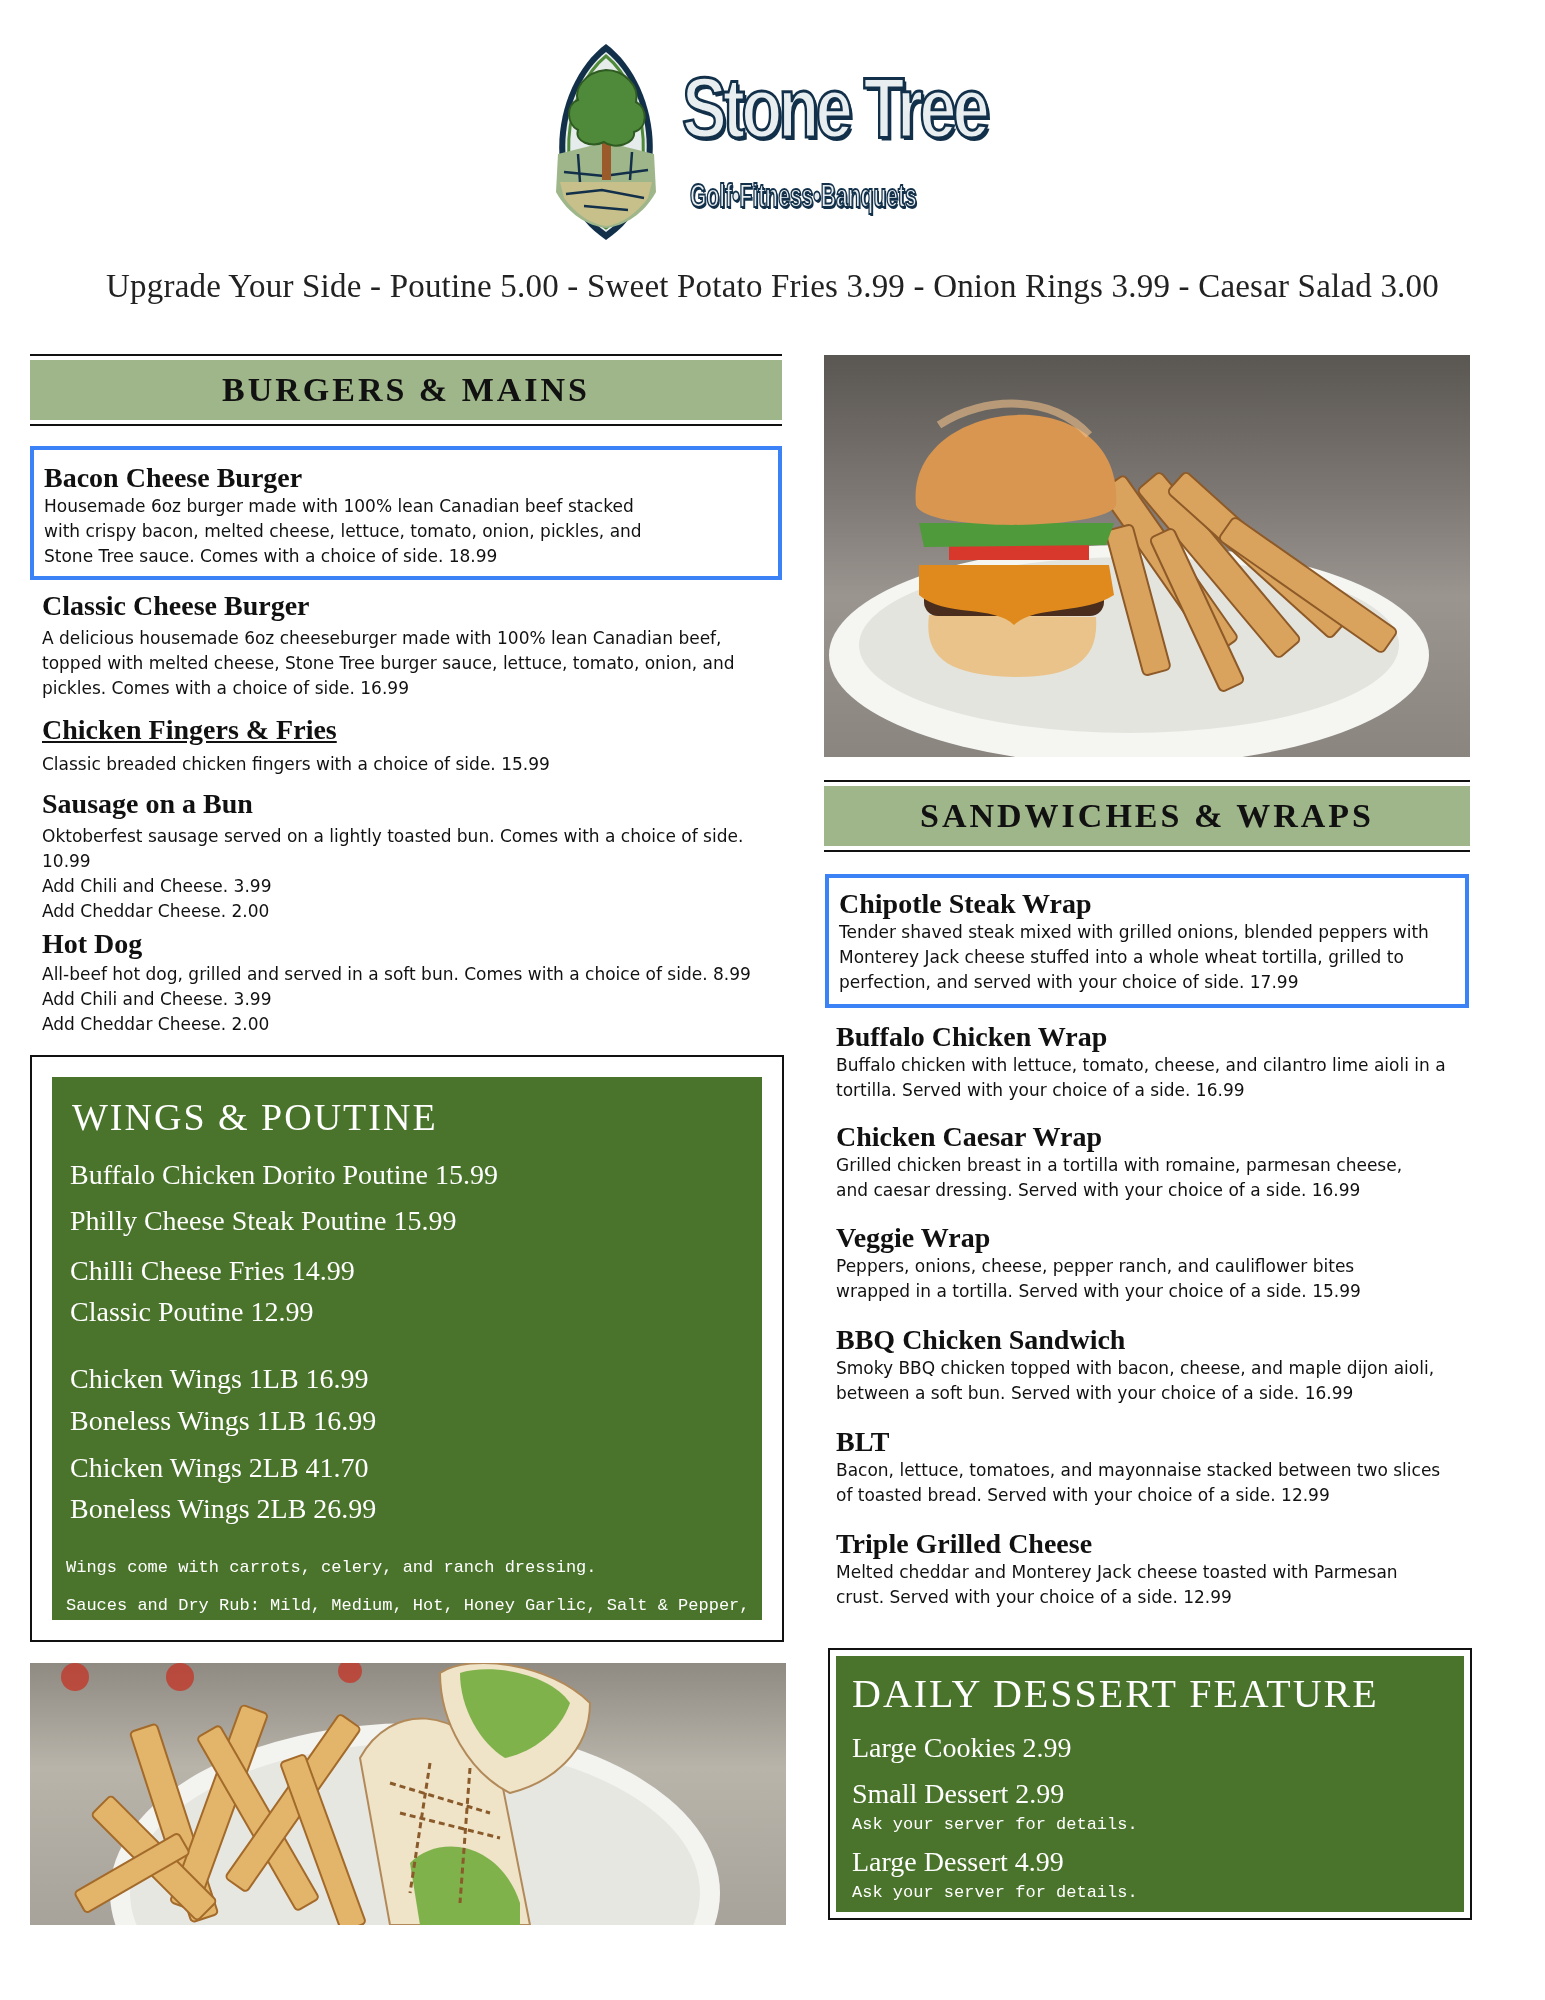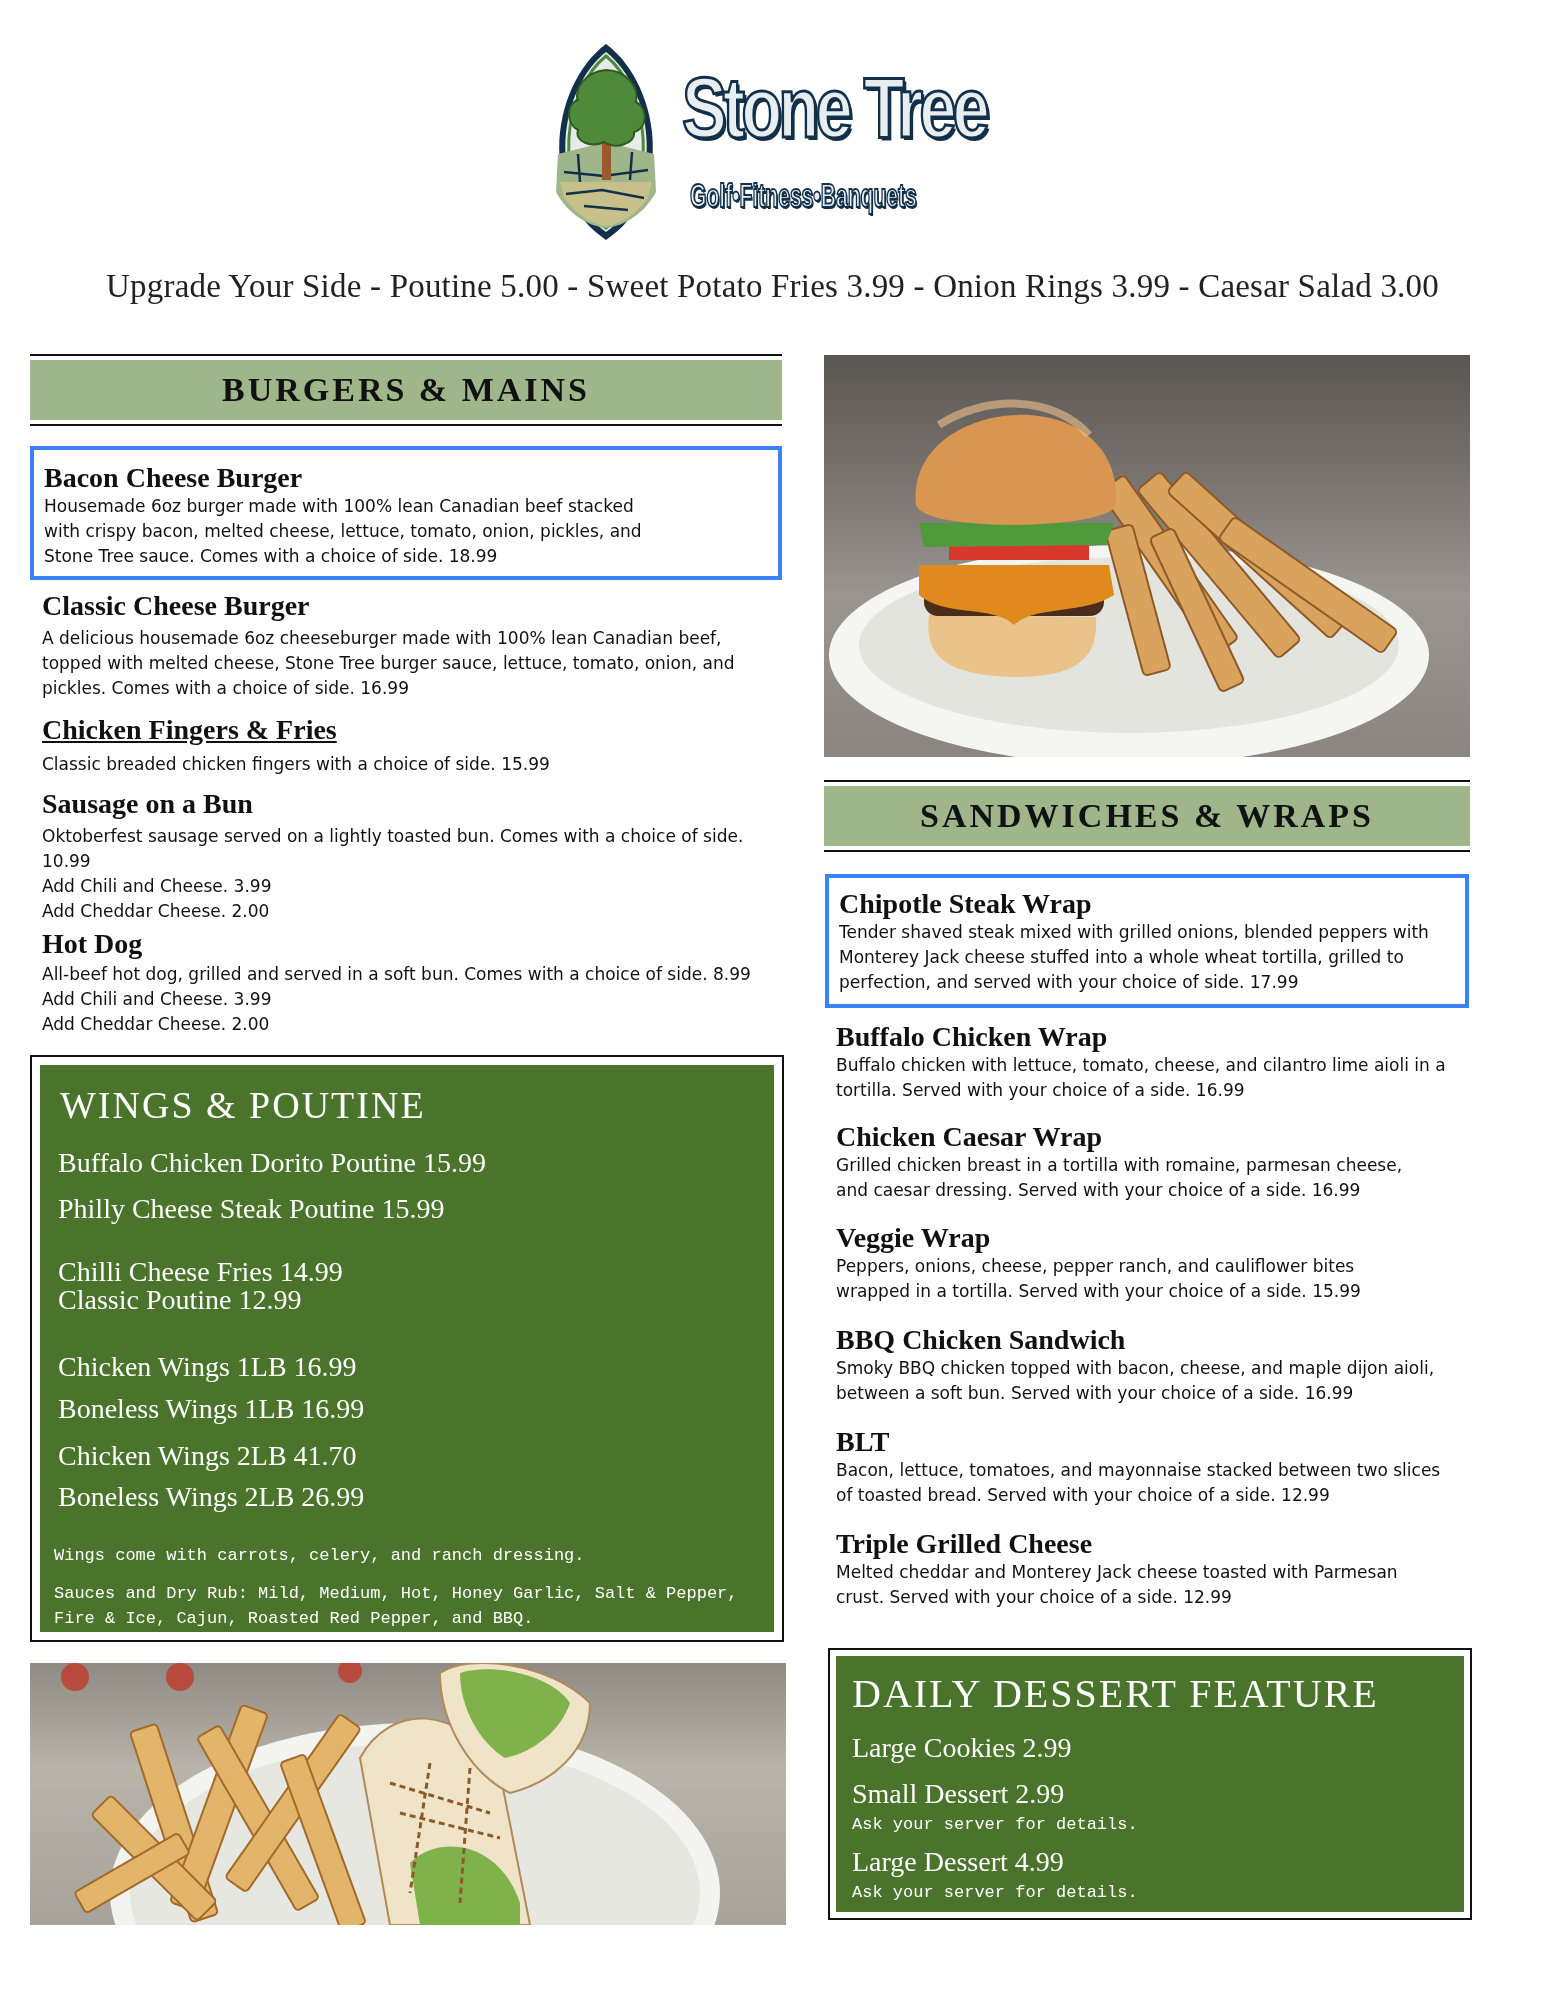--- a/index.html
+++ b/index.html
@@ -20,21 +20,21 @@
   .sec-head-inner { background: #9fb68b; height: 100%; display: flex; align-items: center; justify-content: center; font-size: 34px; letter-spacing: 3px; font-weight: bold; color: #111; }
 
   
   .feat-box { position: absolute; border: 4px solid #3b82f6; padding: 10px 12px; background: #fff; }
 
   .item-name { font-size: 28px; font-weight: bold; line-height: 1.15; color: #111; }
   .item-desc { font-family: "DejaVu Sans", sans-serif; font-size: 17px; line-height: 25px; color: #111; }
   .item { position: absolute; }
 
   
-  .green-outer { position: absolute; border: 2px solid #111; padding: 8px; background: #fff; }
+  .green-outer { position: absolute; border: 2px solid #111; padding: 20px; background: #fff; }
   .green-inner { background: #4a742b; width: 100%; height: 100%; color: #fff; position: relative; }
   .green-title { font-size: 38px; letter-spacing: 2px; color: #fff; }
   .green-line { font-size: 28px; color: #fff; }
   .green-note { font-family: Liberation Mono, monospace; font-size: 17px; line-height: 25px; color: #fff; }
 
   .photo { position: absolute; overflow: hidden; }
 </style>
 </head>
 <body>
 
@@ -101,21 +101,21 @@
     <div>Add Chili and Cheese. 3.99</div>
     <div>Add Cheddar Cheese. 2.00</div>
   </div>
 </div>
 
 <div class="green-outer" style="left:30px; top:1055px; width:754px; height:587px;">
   <div class="green-inner">
     <div class="green-title serif" style="position:absolute; left:20px; top:18px;">WINGS &amp; POUTINE</div>
     <div class="green-line serif" style="position:absolute; left:18px; top:82px;">Buffalo Chicken Dorito Poutine 15.99</div>
     <div class="green-line serif" style="position:absolute; left:18px; top:128px;">Philly Cheese Steak Poutine 15.99</div>
-    <div class="green-line serif" style="position:absolute; left:18px; top:191px;">Chilli Cheese Fries 14.99</div>
+    <div class="green-line serif" style="position:absolute; left:18px; top:178px;">Chilli Cheese Fries 14.99</div>
     <div class="green-line serif" style="position:absolute; left:18px; top:219px;">Classic Poutine 12.99</div>
     <div class="green-line serif" style="position:absolute; left:18px; top:286px;">Chicken Wings 1LB 16.99</div>
     <div class="green-line serif" style="position:absolute; left:18px; top:328px;">Boneless Wings 1LB 16.99</div>
     <div class="green-line serif" style="position:absolute; left:18px; top:375px;">Chicken Wings 2LB 41.70</div>
     <div class="green-line serif" style="position:absolute; left:18px; top:416px;">Boneless Wings 2LB 26.99</div>
     <div class="green-note" style="position:absolute; left:14px; top:478px;">Wings come with carrots, celery, and ranch dressing.</div>
     <div class="green-note" style="position:absolute; left:14px; top:516px;">
       <div>Sauces and Dry Rub: Mild, Medium, Hot, Honey Garlic, Salt &amp; Pepper,</div>
       <div>Fire &amp; Ice, Cajun, Roasted Red Pepper, and BBQ.</div>
     </div>

